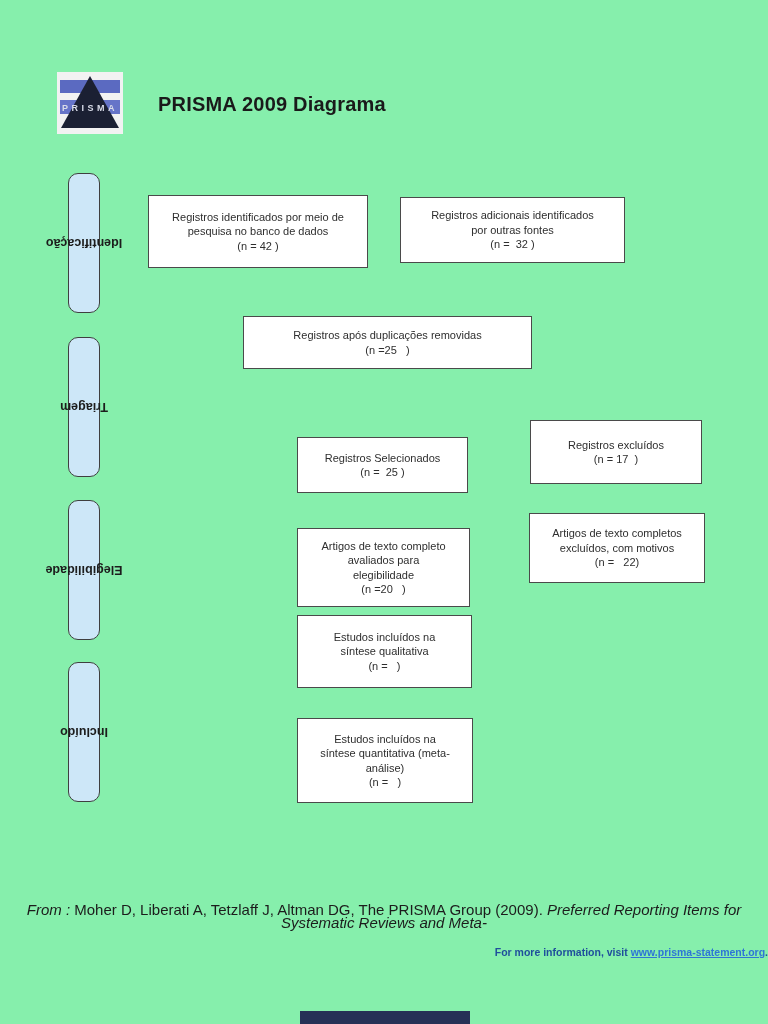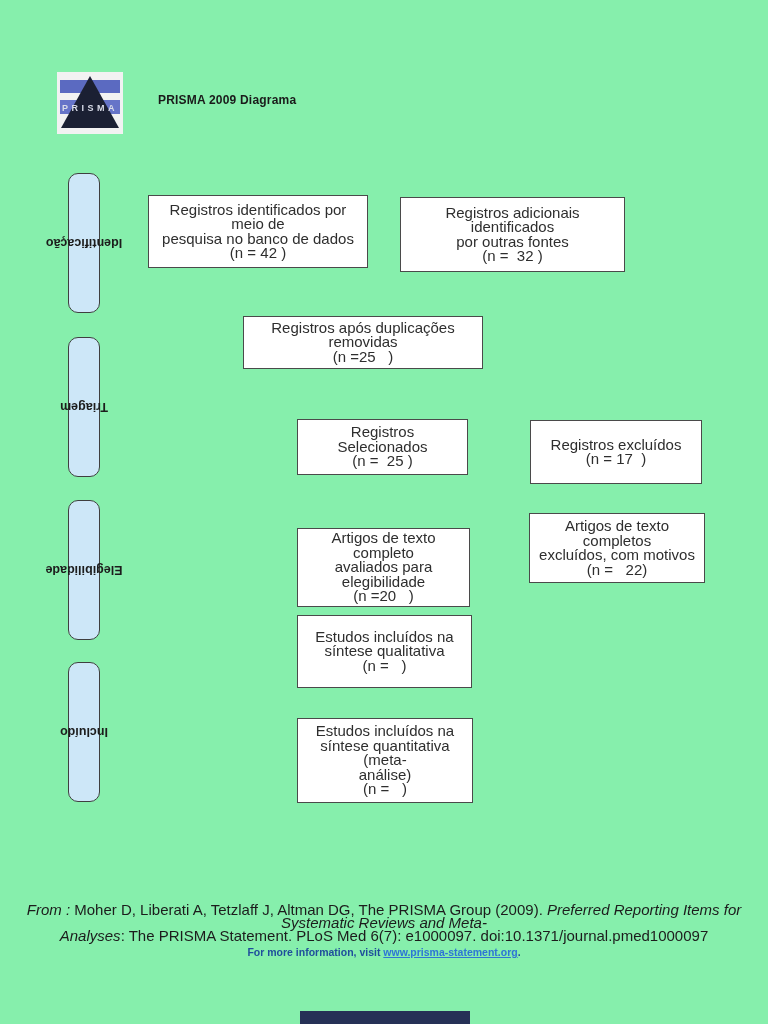--- a/index.html
+++ b/index.html
@@ -12,21 +12,21 @@
     overflow: hidden;
   }
   .logo {
     position: absolute;
     left: 57px; top: 72px;
     width: 66px; height: 62px;
   }
   .doc-title {
     position: absolute;
     left: 158px; top: 93px;
-    font-size: 12px;
+    font-size: 20px;
     font-weight: 700;
     color: #1a1a1a;
     letter-spacing: 0.2px;
   }
   .phase-pill {
     position: absolute;
     left: 68px;
     width: 32px;
     height: 140px;
     background: #cde7f8;
@@ -47,40 +47,40 @@
     background: #ffffff;
     border: 1.5px solid #4a4a4a;
     box-sizing: border-box;
     display: flex;
     align-items: center;
     justify-content: center;
     text-align: center;
   }
   .flow-box .box-text {
     white-space: pre-wrap;
-    font-size: 15px;
+    font-size: 11px;
     line-height: 14.5px;
     color: #2e2e2e;
     padding: 2px 6px;
   }
   .citation {
     position: absolute;
     left: 0; top: 903px;
     width: 768px;
     text-align: center;
     font-size: 15px;
     line-height: 13px;
     color: #1c1c1c;
   }
   .citation .it { font-style: italic; }
   .info-line {
     position: absolute;
     left: 0; top: 946px;
     width: 768px;
-    text-align: center;
+    text-align: right;
     font-size: 10.5px;
     font-weight: 700;
     color: #1f4e9c;
   }
   .info-line a {
     color: #2e75d6;
     text-decoration: underline;
     cursor: pointer;
   }
   .bottom-bar {
@@ -113,30 +113,30 @@
   <div class="phase-label" style="left:84px; top:243px;">Identificação</div>
   <div class="phase-label" style="left:84px; top:407px;">Triagem</div>
   <div class="phase-label" style="left:84px; top:570px;">Elegibilidade</div>
   <div class="phase-label" style="left:84px; top:732px;">Incluído</div>
 
   <div class="flow-box" style="left:148px; top:195px; width:220px; height:73px;">
     <div class="box-text">Registros identificados por meio de
 pesquisa no banco de dados
 (n = 42 )</div>
   </div>
-  <div class="flow-box" style="left:400px; top:197px; width:225px; height:75px;">
+  <div class="flow-box" style="left:400px; top:197px; width:225px; height:66px;">
     <div class="box-text">Registros adicionais identificados
 por outras fontes
 (n =  32 )</div>
   </div>
-  <div class="flow-box" style="left:243px; top:316px; width:240px; height:53px;">
+  <div class="flow-box" style="left:243px; top:316px; width:289px; height:53px;">
     <div class="box-text">Registros após duplicações removidas
 (n =25   )</div>
   </div>
-  <div class="flow-box" style="left:297px; top:419px; width:171px; height:56px;">
+  <div class="flow-box" style="left:297px; top:437px; width:171px; height:56px;">
     <div class="box-text">Registros Selecionados
 (n =  25 )</div>
   </div>
   <div class="flow-box" style="left:530px; top:420px; width:172px; height:64px;">
     <div class="box-text">Registros excluídos
 (n = 17  )</div>
   </div>
   <div class="flow-box" style="left:297px; top:528px; width:173px; height:79px;">
     <div class="box-text">Artigos de texto completo
 avaliados para
@@ -155,20 +155,19 @@
   </div>
   <div class="flow-box" style="left:297px; top:718px; width:176px; height:85px;">
     <div class="box-text">Estudos incluídos na
 síntese quantitativa (meta-
 análise)
 (n =   )</div>
   </div>
 
   <div class="citation">
     <div><span class="it">From :</span><span> Moher D, Liberati A, Tetzlaff J, Altman DG, The PRISMA Group (2009). </span><span class="it">Preferred Reporting Items for Systematic Reviews and Meta-</span></div>
-    <div><span class="it">Analyses</span><span>: The PRISMA Statement. PLoS Med 6(7): e1000097. doi:10.1371/journal.pmed1000097</span></div>
   </div>
 
   <div class="info-line"><span>For more information, visit </span><a>www.prisma-statement.org</a><span>.</span></div>
 
   <div class="bottom-bar"></div>
 
 </div>
 
 </body></html>

